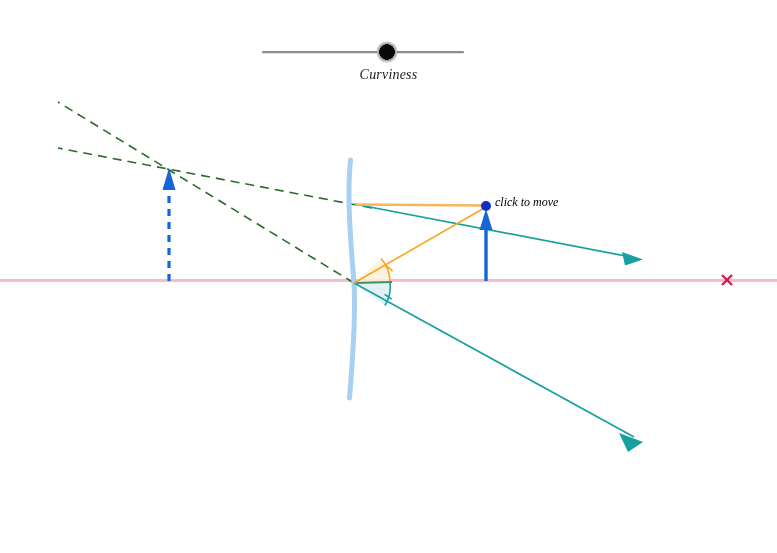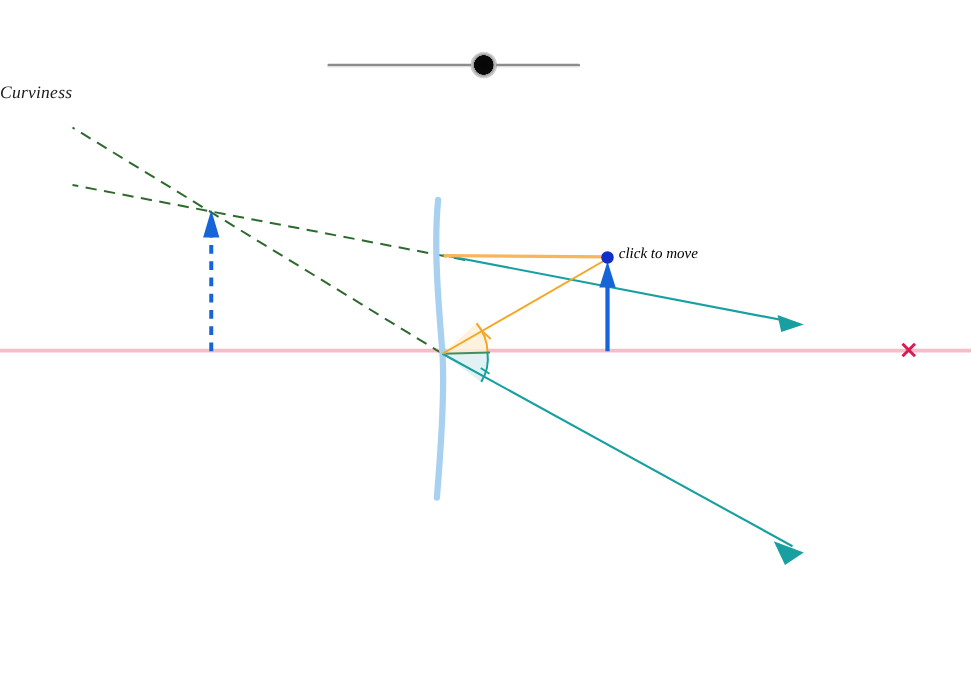--- a/index.html
+++ b/index.html
@@ -21,21 +21,21 @@
     height: 553px;
   }
   #stage svg {
     display: block;
   }
   .slider-label {
     position: absolute;
     left: 0;
     top: 67px;
     width: 777px;
-    text-align: left;
+    text-align: center;
     font-family: "Liberation Serif", serif;
     font-style: italic;
     font-size: 14px;
     color: #1a1a1a;
     letter-spacing: 0.2px;
   }
   .hint-label {
     position: absolute;
     left: 495px;
     top: 195px;

